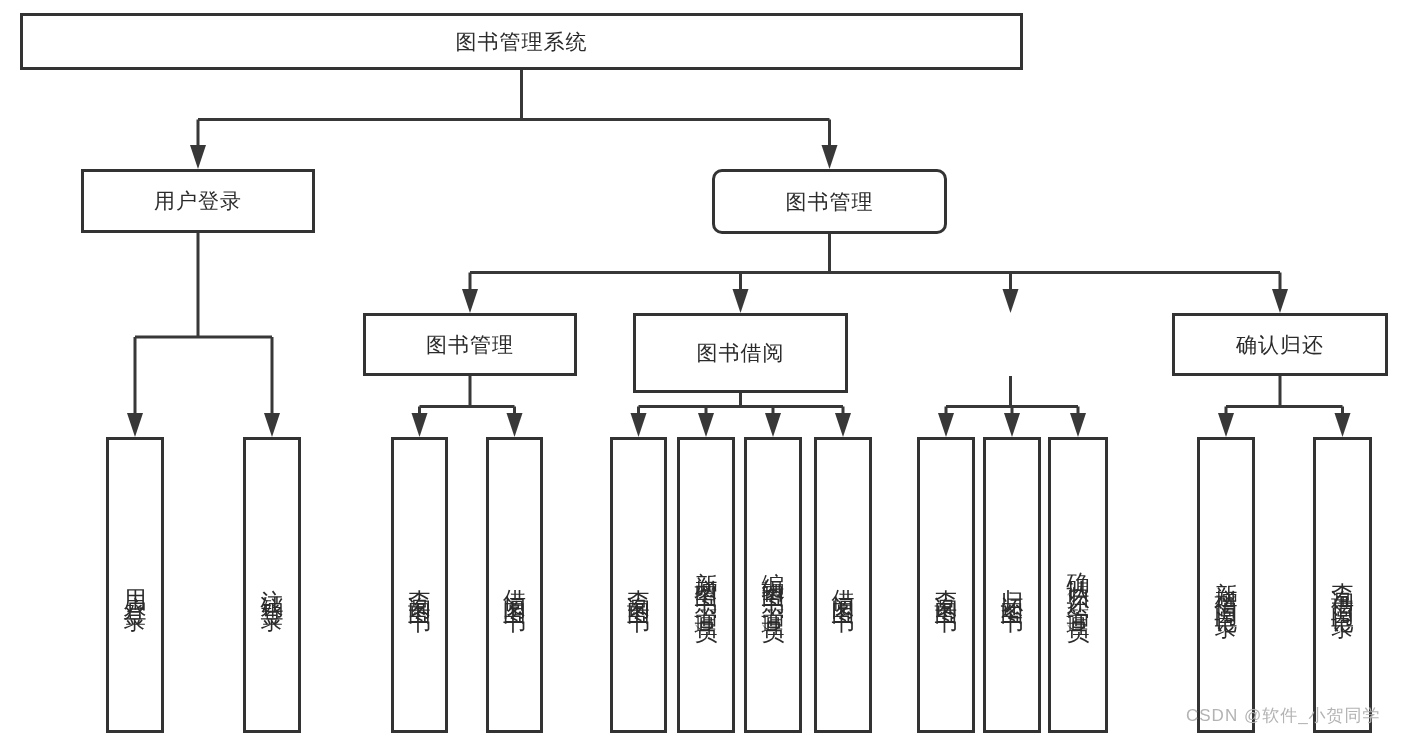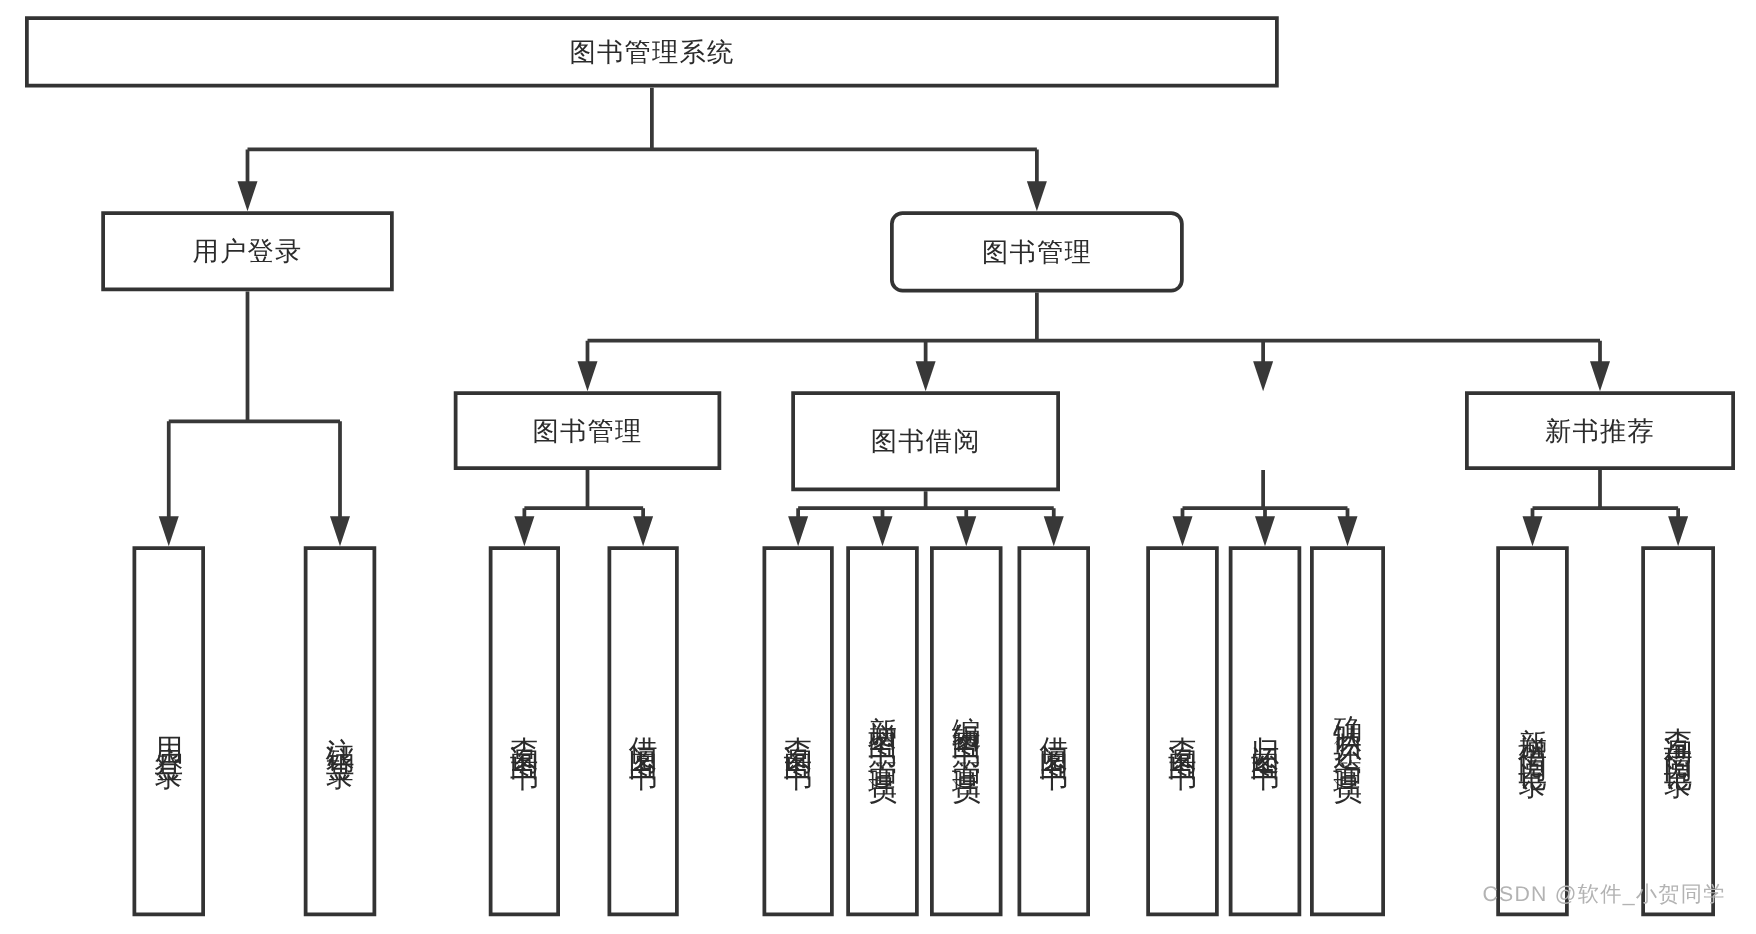--- a/index.html
+++ b/index.html
@@ -99,21 +99,21 @@
     <span class="hlabel">图书管理</span>
   </div>
 
   <div class="node" style="left:363px; top:313px; width:214px; height:63px;">
     <span class="hlabel">图书管理</span>
   </div>
   <div class="node" style="left:633px; top:313px; width:215px; height:80px;">
     <span class="hlabel">图书借阅</span>
   </div>
   <div class="node" style="left:1172px; top:313px; width:216px; height:63px;">
-    <span class="hlabel">新书推荐</span>
+    <span class="hlabel">确认归还</span>
   </div>
 
   <div class="node leaf" style="left:106px; top:437px; width:58px; height:296px;">
     <span class="vtext">用户登录</span>
   </div>
   <div class="node leaf" style="left:243px; top:437px; width:58px; height:296px;">
     <span class="vtext">注销登录</span>
   </div>
 
   <div class="node leaf" style="left:391px; top:437px; width:57px; height:296px;">

